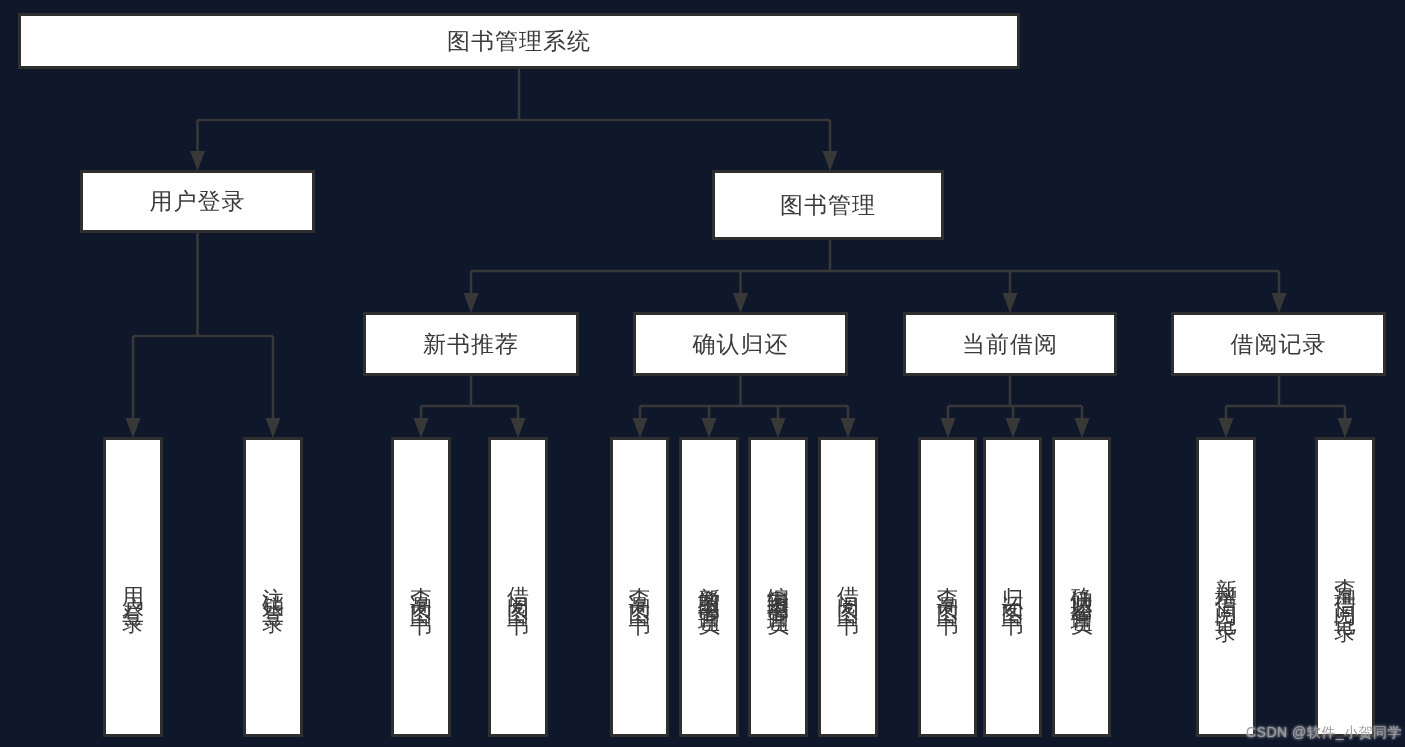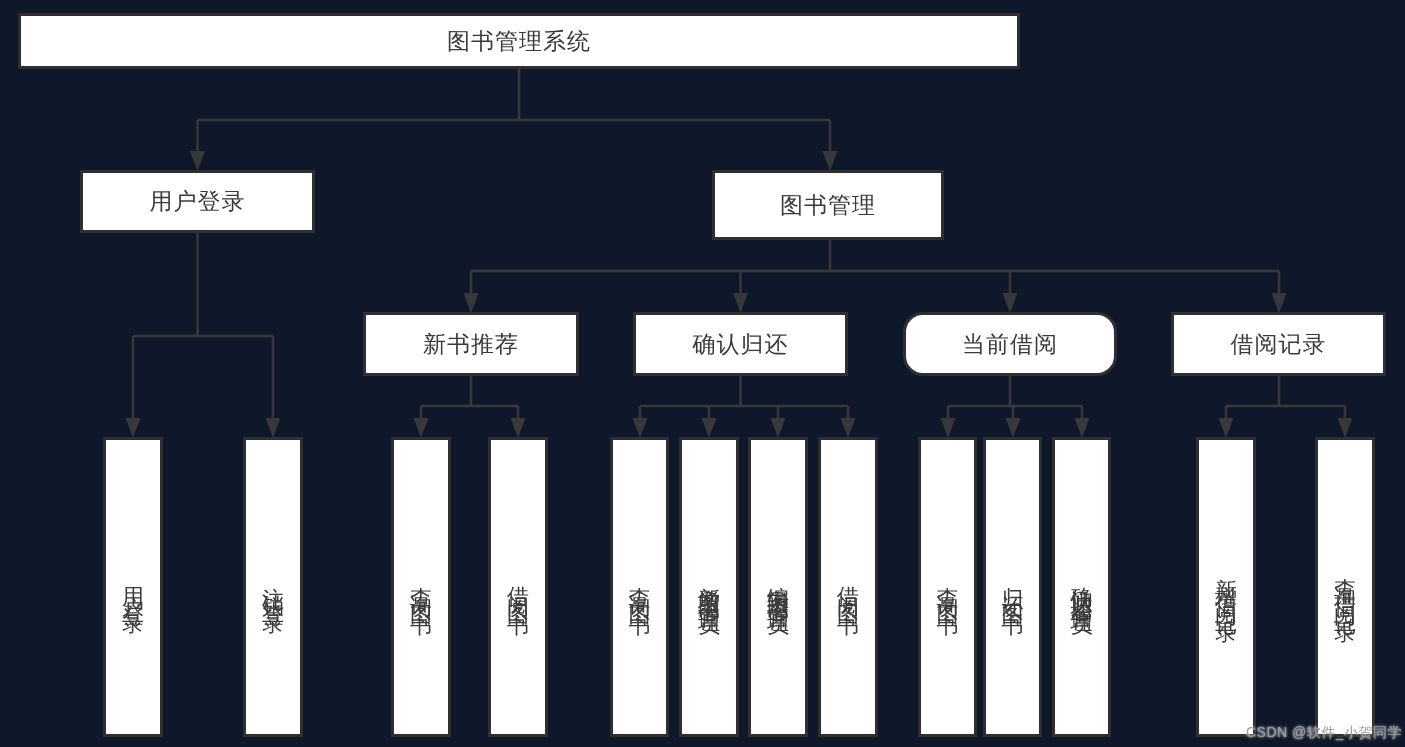--- a/index.html
+++ b/index.html
@@ -114,21 +114,21 @@
     </g>
   </svg>
 
   <div class="node lvl-h" style="left:18px; top:13px; width:1002px; height:56px;">图书管理系统</div>
 
   <div class="node lvl-h" style="left:80px; top:170px; width:235px; height:63px;">用户登录</div>
   <div class="node lvl-h" style="left:712px; top:170px; width:232px; height:70px;">图书管理</div>
 
   <div class="node lvl-h" style="left:363px; top:312px; width:216px; height:64px;">新书推荐</div>
   <div class="node lvl-h" style="left:633px; top:312px; width:215px; height:64px;">确认归还</div>
-  <div class="node lvl-h" style="left:903px; top:312px; width:214px; height:64px;border-radius:20px;">当前借阅</div>
+  <div class="node lvl-h" style="left:903px; top:312px; width:214px; height:64px;">当前借阅</div>
   <div class="node lvl-h" style="left:1171px; top:312px; width:215px; height:64px;">借阅记录</div>
 
   <div class="node lvl-v" style="left:103px; top:437px; width:60px; height:300px;">用户登录</div>
   <div class="node lvl-v" style="left:243px; top:437px; width:60px; height:300px;">注销登录</div>
 
   <div class="node lvl-v" style="left:391px; top:437px; width:60px; height:300px;">查询图书</div>
   <div class="node lvl-v" style="left:488px; top:437px; width:60px; height:300px;">借阅图书</div>
 
   <div class="node lvl-v" style="left:610px; top:437px; width:59px; height:300px;">查询图书</div>
   <div class="node lvl-v tight" style="left:679px; top:437px; width:60px; height:300px;">新增图书（管理员）</div>

